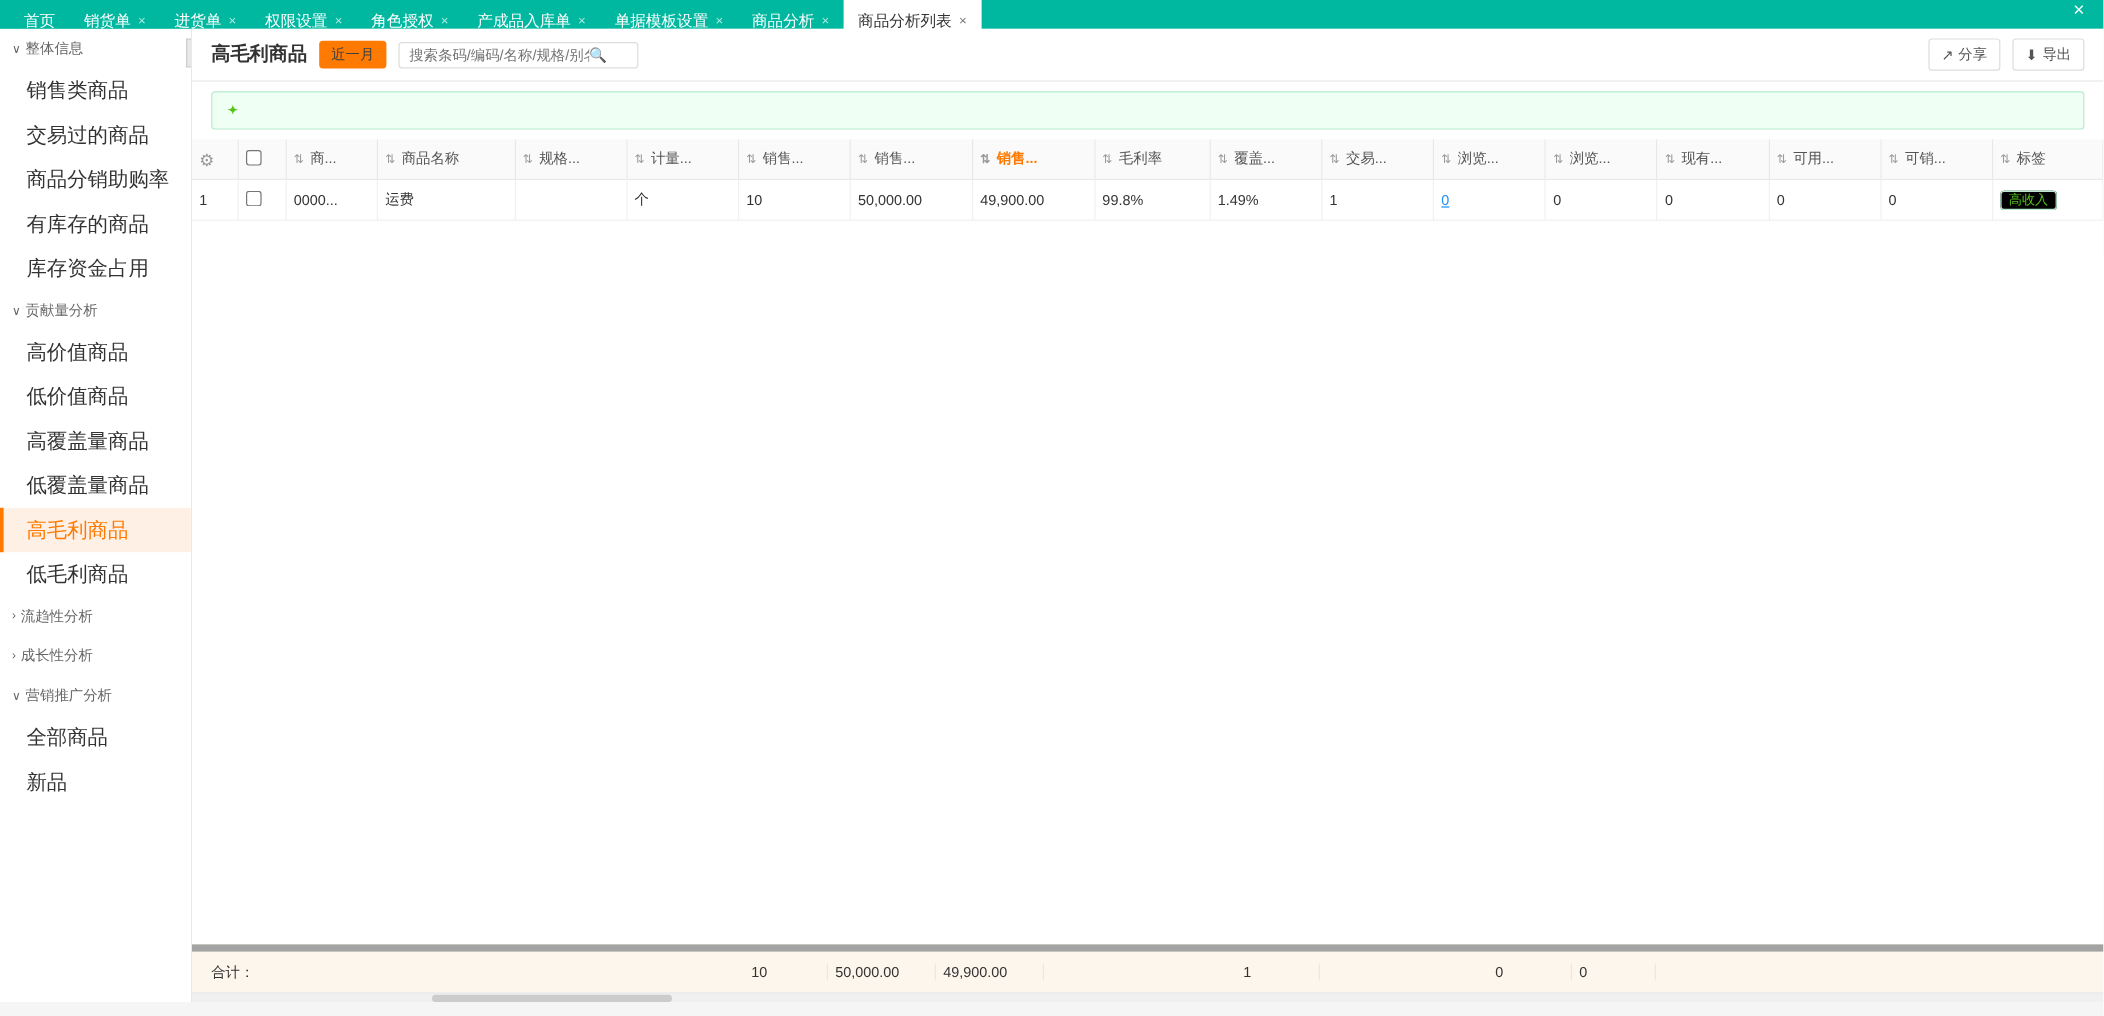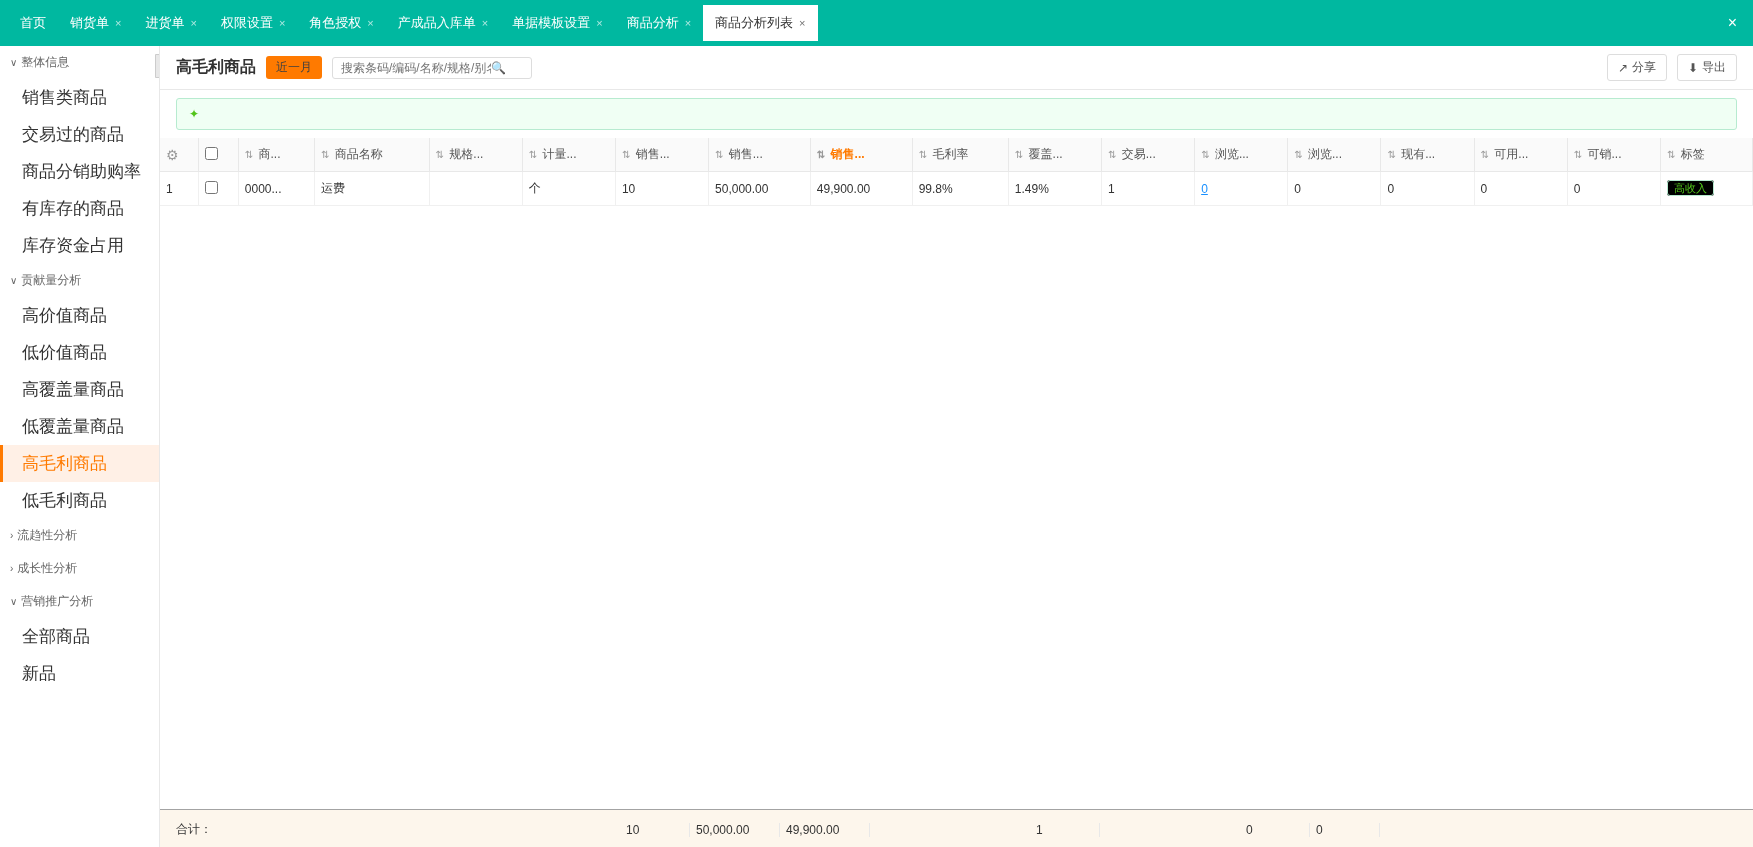--- a/index.html
+++ b/index.html
@@ -1,23 +1,23 @@
 <!DOCTYPE html>
 <html><head>
   <meta charset="utf-8">
   <style>
     * { margin: 0; padding: 0; box-sizing: border-box; }
     body { font-family: 'Microsoft YaHei', Arial, sans-serif; font-size: 12px; background: #f5f5f5; overflow: hidden; width: 1753px; height: 847px; }
 
     
     .top-nav {
       background: #00b8a0;
-      height: 46px;
-      display: flex;
-      align-items: center;
+      height: 24px;
+      display: flex;
+      align-items: flex-start;
       padding: 0 8px;
       color: white;
       font-size: 13px;
     }
     .top-nav .nav-item {
       padding: 0 12px;
       height: 36px;
       display: flex;
       align-items: center;
       cursor: pointer;
@@ -218,21 +218,21 @@
       border-radius: 3px;
       padding: 1px 6px;
       font-size: 11px;
     }
     .link-style { color: #1890ff; text-decoration: underline; cursor: pointer; }
 
     
     .footer-total {
       height: 40px;
       background: #fdf6ec;
-      border-top: 1px solid #a3a3a3;
+      border-top: 6px solid #a3a3a3;
       display: flex;
       align-items: center;
       padding: 0 0;
       font-size: 12px;
       flex-shrink: 0;
     }
     .footer-total-label {
       padding: 0 16px;
       color: #333;
       font-weight: normal;

